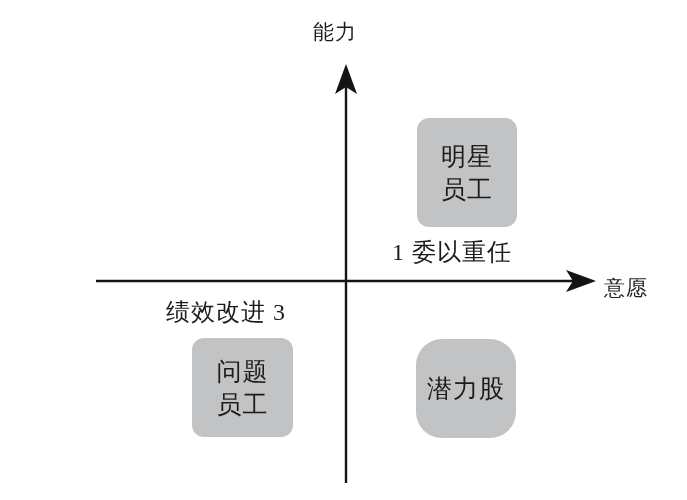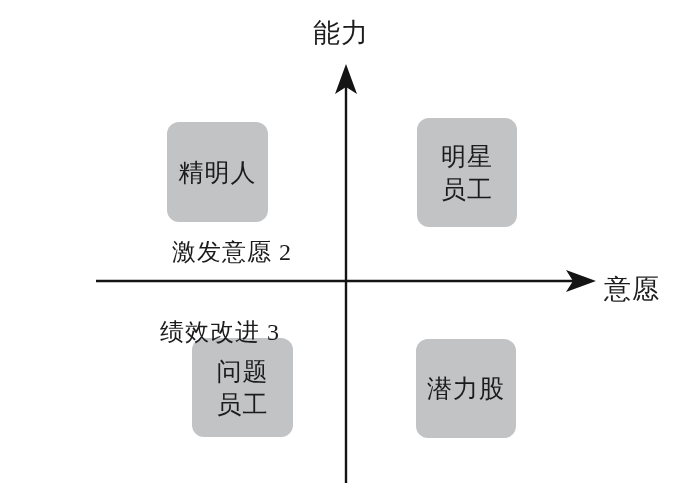--- a/index.html
+++ b/index.html
@@ -23,26 +23,25 @@
     left: 0;
     top: 0;
     width: 687px;
     height: 500px;
     pointer-events: none;
   }
 
   
   .axis-title {
     position: absolute;
-    font-size: 27px;
+    font-size: 21px;
     line-height: 1;
     letter-spacing: 1px;
     color: #1d1d1d;
     white-space: nowrap;
-    font-family: Liberation Mono, monospace;
   }
   #y-axis-title {
     left: 313px;
     top: 22px;
   }
   #x-axis-title {
     left: 604px;
     top: 278px;
   }
 
@@ -61,67 +60,64 @@
     line-height: 1.32;
     text-align: center;
     letter-spacing: 1px;
     color: #1b1b1b;
     white-space: pre-line;
   }
 
   #box-q2 { left: 167px; top: 122px;  width: 101px; height: 100px; }
   #box-q1 { left: 417px; top: 118px;  width: 100px; height: 109px;  }
   #box-q3 { left: 167px; top: 338px;  width: 101px; height: 99px; margin-left: 25px;  }
-  #box-q4 { left: 416px; top: 339px;  width: 100px; height: 99px;  }
+  #box-q4 { left: 416px; top: 339px;  width: 100px; height: 99px; border-radius: 26px;  }
 
   
   .quadrant-label {
     position: absolute;
     font-size: 24px;
     line-height: 1;
     letter-spacing: 1px;
     color: #1b1b1b;
     white-space: nowrap;
   }
   #label-q2 { left: 160px; top: 240px; width: 132px; text-align: right; }
   #label-q1 { left: 392px; top: 240px; width: 140px; text-align: left;  }
-  #label-q3 { left: 160px; top: 300px; width: 132px; text-align: left; margin-top: 20px; }
+  #label-q3 { left: 160px; top: 300px; width: 132px; text-align: center; }
   #label-q4 { left: 392px; top: 300px; width: 140px; text-align: left;  }
 </style>
 </head>
 <body>
 
 <div id="canvas">
 
   <svg class="axis-svg" viewBox="0 0 687 500" xmlns="http://www.w3.org/2000/svg">
 
     <line x1="96" y1="281" x2="578" y2="281" stroke="#141414" stroke-width="2.4"></line>
     <polygon points="596,281 566,270 573,281 566,292" fill="#141414"></polygon>
 
     <line x1="346" y1="483" x2="346" y2="82" stroke="#141414" stroke-width="2.4"></line>
     <polygon points="346,64 335,94 346,87 357,94" fill="#141414"></polygon>
   </svg>
 
   <div class="axis-title" id="y-axis-title">能力</div>
   <div class="axis-title" id="x-axis-title">意愿</div>
 
-  <div class="quadrant-box" id="box-q2">
-    <span class="box-label">精明人</span>
-  </div>
 
   <div class="quadrant-box" id="box-q1">
     <span class="box-label">明星
 员工</span>
   </div>
 
   <div class="quadrant-box" id="box-q3">
     <span class="box-label">问题
 员工</span>
   </div>
 
   <div class="quadrant-box" id="box-q4">
     <span class="box-label">潜力股</span>
   </div>
 
-  <div class="quadrant-label" id="label-q2">激发意愿 2</div>
+  <div class="quadrant-label" id="label-q1">1 委以重任</div>
   <div class="quadrant-label" id="label-q3">绩效改进 3</div>
 
 </div>
 
 </body></html>

